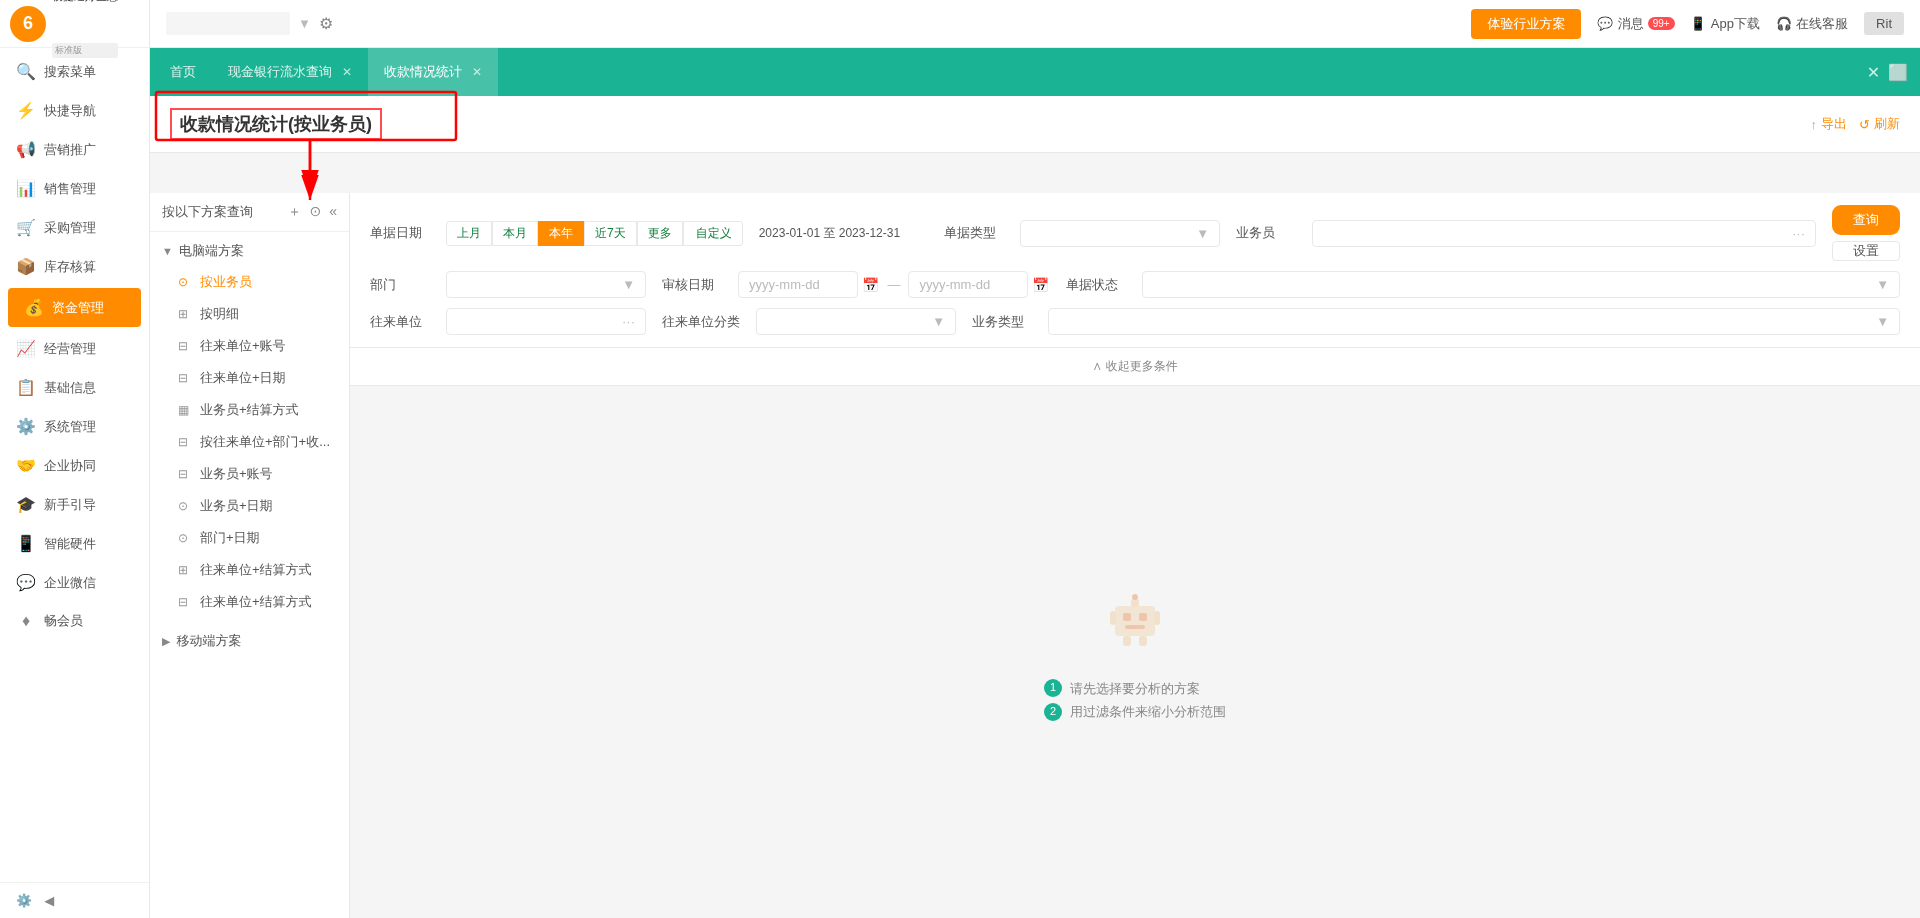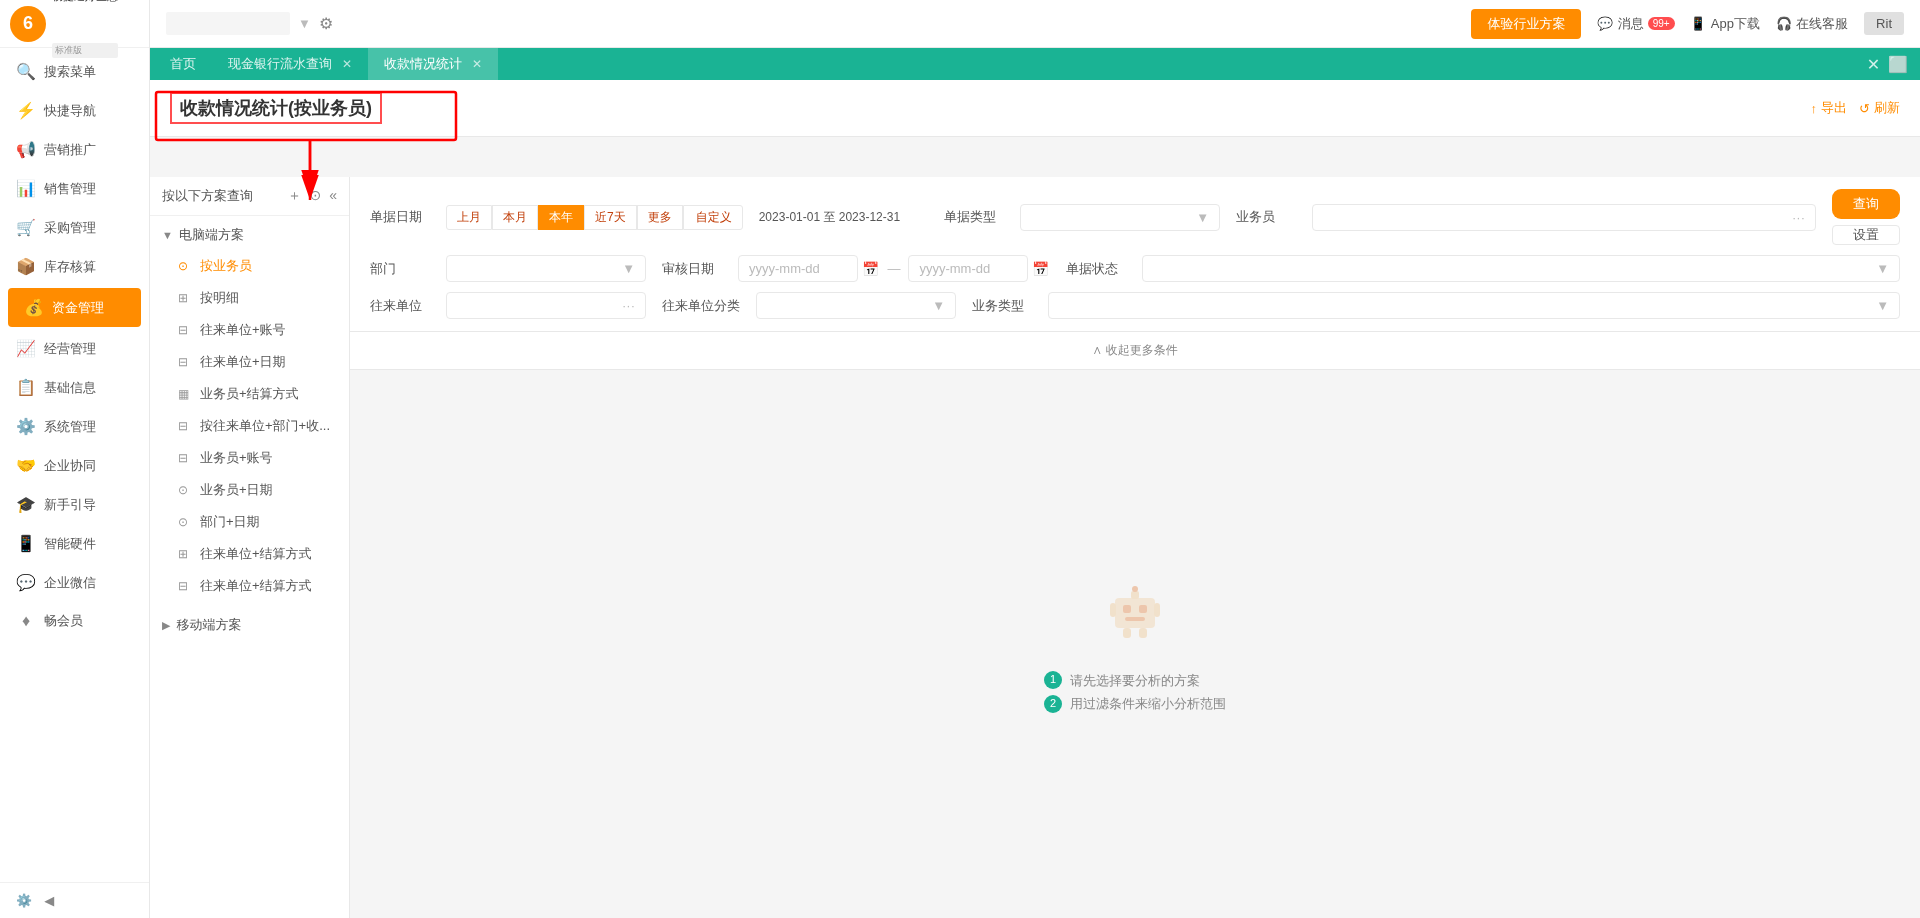--- a/index.html
+++ b/index.html
@@ -92,21 +92,21 @@
       color: white;
       font-size: 10px;
       border-radius: 10px;
       padding: 1px 5px;
       min-width: 18px;
       text-align: center;
     }
 
     
     .tab-bar {
-      height: 32px;
+      height: 48px;
       background: #1ab394;
       display: flex;
       align-items: stretch;
       padding: 0;
     }
     .tab-item {
       display: flex;
       align-items: center;
       padding: 0 16px;
       cursor: pointer;
@@ -232,21 +232,21 @@
       align-items: center;
       gap: 8px;
       flex: 1;
     }
 
     .date-tabs { display: flex; gap: 0; }
     .date-tab {
       padding: 3px 10px;
       border: 1px solid #e8e8e8;
       cursor: pointer;
-      color: #c2410c;
+      color: #15803d;
       font-size: 12px;
       background: white;
     }
     .date-tab:first-child { border-radius: 3px 0 0 3px; }
     .date-tab:last-child { border-radius: 0 3px 3px 0; padding-left: 12px; }
     .date-tab.active { background: #ff8c00; color: white; border-color: #ff8c00; }
     .date-range { color: #555; font-size: 12px; margin-left: 8px; }
 
     .select-field {
       border: 1px solid #e8e8e8;

